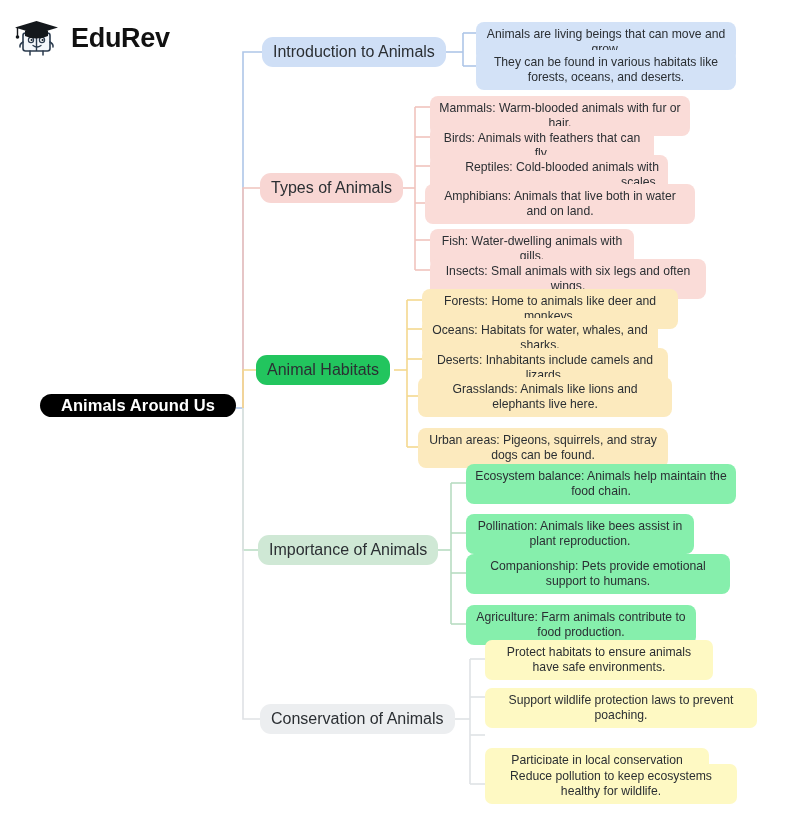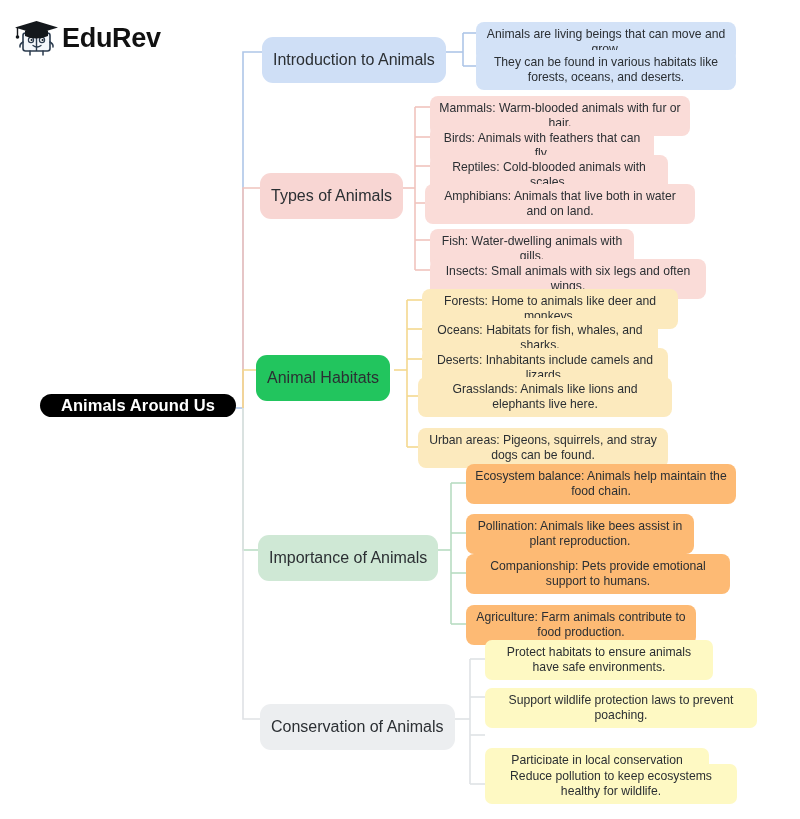--- a/index.html
+++ b/index.html
@@ -15,20 +15,21 @@
     overflow: hidden;
   }
 
   
   #logo {
     position: absolute;
     left: 14px;
     top: 14px;
     display: flex;
     align-items: center;
+    gap: 9px;
   }
   #logo-mark { width: 48px; height: 48px; display: block; }
   #logo-text {
     font-size: 27px;
     font-weight: bold;
     color: #111111;
     letter-spacing: -0.3px;
     line-height: 1;
   }
 
@@ -61,21 +62,21 @@
     left: 40px;
     top: 394px;
     width: 196px;
     height: 23px;
     letter-spacing: 0.1px;
   }
 
   .branch {
     font-size: 16px;
     border-radius: 11px;
-    height: 46px;
+    height: 30px;
     padding: 0 11px;
     white-space: nowrap;
   }
 
   .leaf {
     font-size: 12.2px;
     line-height: 15px;
     padding: 5px 9px;
     border-radius: 8px;
   }
@@ -83,21 +84,21 @@
   
   .c-blue   { background: #cfdff6; }
   .c-pink   { background: #f8d6d3; }
   .c-yellow { background: #22c55e; }
   .c-green  { background: #cfe8d5; }
   .c-grey   { background: #eceef0; }
 
   .l-blue   { background: #d3e2f7; }
   .l-pink   { background: #fadcd8; }
   .l-yellow { background: #fceabe; }
-  .l-green  { background: #fdba74; }
+  .l-green  { background: #86efac; }
   .l-grey   { background: #fef9c3; border-radius: 7px; }
 </style>
 </head>
 <body>
 
 <div id="logo">
   <svg id="logo-mark" viewBox="0 0 48 48">
 
     <rect x="9" y="19" width="27" height="18" rx="2.5" fill="#f4f7fb" stroke="#2b3b4e" stroke-width="1.6"></rect>
     <line x1="22.5" y1="19" x2="22.5" y2="37" stroke="#2b3b4e" stroke-width="1.4"></line>
@@ -174,29 +175,29 @@
 
 <div class="node branch c-blue" style="left:262px; top:37px;">Introduction to Animals</div>
 
 <div class="node leaf l-blue" style="left:476px; top:22px; width:260px;text-align:center;">Animals are living beings that can move and grow.</div>
 <div class="node leaf l-blue" style="left:476px; top:50px; width:260px;">They can be found in various habitats like forests, oceans, and deserts.</div>
 
 <div class="node branch c-pink" style="left:260px; top:173px;">Types of Animals</div>
 
 <div class="node leaf l-pink" style="left:430px; top:96px; width:260px;">Mammals: Warm-blooded animals with fur or hair.</div>
 <div class="node leaf l-pink" style="left:430px; top:126px; width:224px;">Birds: Animals with feathers that can fly.</div>
-<div class="node leaf l-pink" style="left:430px; top:155px; width:238px;">Reptiles: Cold-blooded animals with scales.</div>
+<div class="node leaf l-pink" style="left:430px; top:155px; width:238px;text-align:right;">Reptiles: Cold-blooded animals with scales.</div>
 <div class="node leaf l-pink" style="left:425px; top:184px; width:270px;">Amphibians: Animals that live both in water and on land.</div>
 <div class="node leaf l-pink" style="left:430px; top:229px; width:204px;">Fish: Water-dwelling animals with gills.</div>
 <div class="node leaf l-pink" style="left:430px; top:259px; width:276px;">Insects: Small animals with six legs and often wings.</div>
 
 <div class="node branch c-yellow" style="left:256px; top:355px;">Animal Habitats</div>
 
 <div class="node leaf l-yellow" style="left:422px; top:289px; width:256px;">Forests: Home to animals like deer and monkeys.</div>
-<div class="node leaf l-yellow" style="left:422px; top:318px; width:236px;">Oceans: Habitats for fish, whales, and sharks.</div>
+<div class="node leaf l-yellow" style="left:422px; top:318px; width:236px;">Oceans: Habitats for water, whales, and sharks.</div>
 <div class="node leaf l-yellow" style="left:422px; top:348px; width:246px;">Deserts: Inhabitants include camels and lizards.</div>
 <div class="node leaf l-yellow" style="left:418px; top:377px; width:254px;">Grasslands: Animals like lions and elephants live here.</div>
 <div class="node leaf l-yellow" style="left:418px; top:428px; width:250px;">Urban areas: Pigeons, squirrels, and stray dogs can be found.</div>
 
 <div class="node branch c-green" style="left:258px; top:535px;">Importance of Animals</div>
 
 <div class="node leaf l-green" style="left:466px; top:464px; width:270px;">Ecosystem balance: Animals help maintain the food chain.</div>
 <div class="node leaf l-green" style="left:466px; top:514px; width:228px;">Pollination: Animals like bees assist in plant reproduction.</div>
 <div class="node leaf l-green" style="left:466px; top:554px; width:264px;">Companionship: Pets provide emotional support to humans.</div>
 <div class="node leaf l-green" style="left:466px; top:605px; width:230px;">Agriculture: Farm animals contribute to food production.</div>

